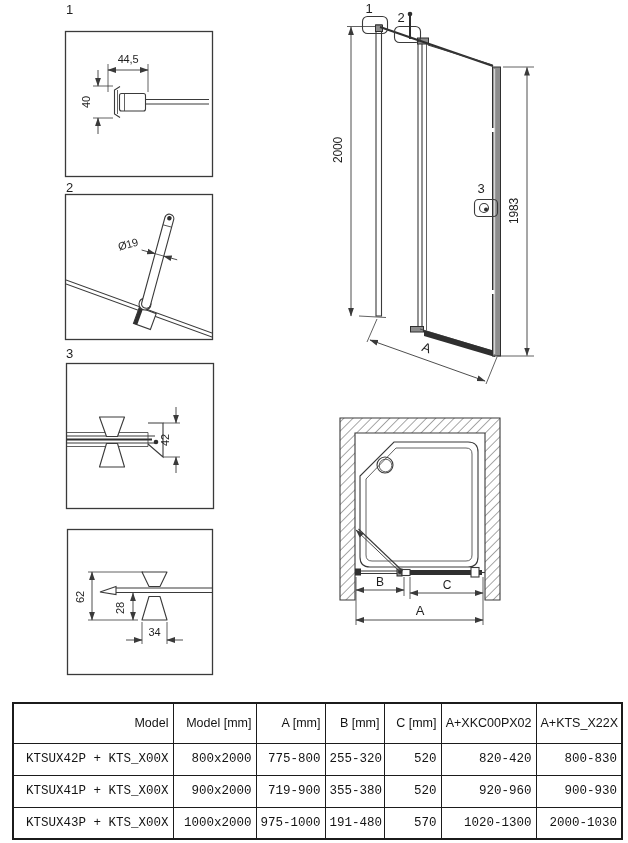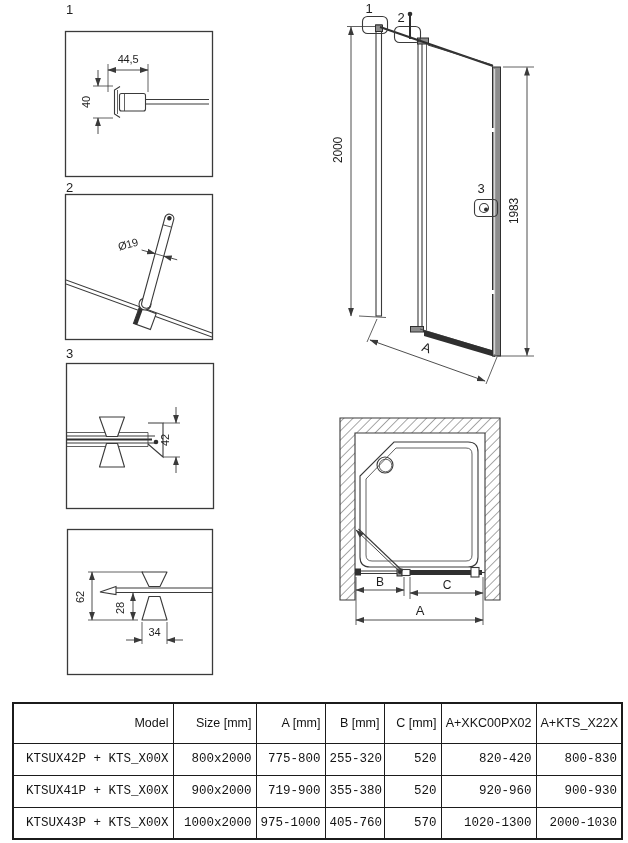--- a/index.html
+++ b/index.html
@@ -295,21 +295,21 @@
       <col style="width:83px">
       <col style="width:69px">
       <col style="width:59px">
     <col style="width:57px">
       <col style="width:95px">
       <col style="width:86px">
   </colgroup>
   <thead>
     <tr>
       <th>Model</th>
-      <th>Size [mm]</th>
+      <th>Model [mm]</th>
       <th>A [mm]</th>
       <th>B [mm]</th>
       <th>C [mm]</th>
       <th>A+XKC00PX02</th>
       <th>A+KTS_X22X</th>
     </tr>
   </thead>
   <tbody>
     <tr>
       <td>KTSUX42P + KTS_X00X</td>
@@ -326,19 +326,19 @@
       <td>719-900</td>
       <td>355-380</td>
       <td>520</td>
       <td>920-960</td>
       <td>900-930</td>
     </tr>
     <tr>
       <td>KTSUX43P + KTS_X00X</td>
       <td>1000x2000</td>
       <td>975-1000</td>
-      <td>405-760</td>
+      <td>191-480</td>
       <td>570</td>
       <td>1020-1300</td>
       <td>2000-1030</td>
     </tr>
   </tbody>
 </table>
 
 </body></html>

